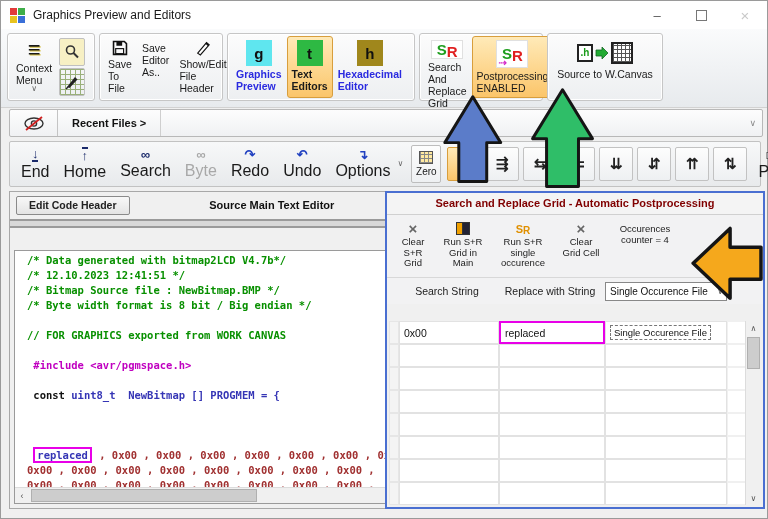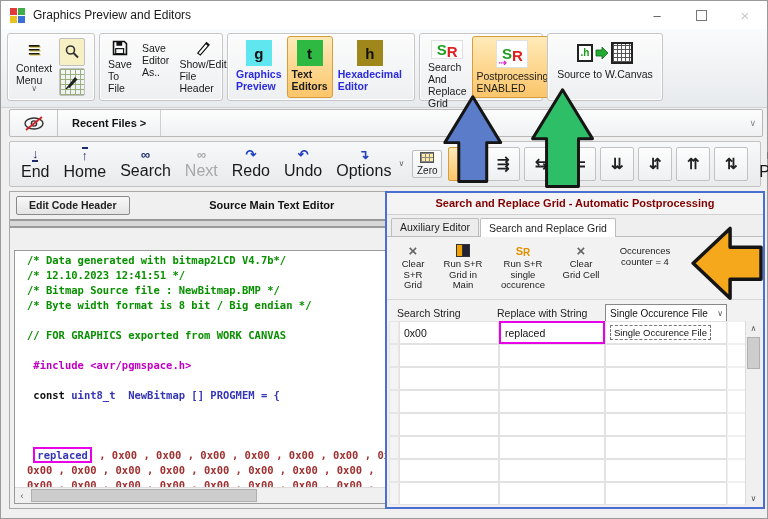--- a/index.html
+++ b/index.html
@@ -48,21 +48,21 @@
   .rf-chev{font-size:9px;color:#888;margin-right:6px;}
 
   
   .tb2{position:absolute;left:8px;top:140px;width:752px;height:46px;border:1px solid #c2c2c2;border-radius:2px;background:linear-gradient(#f7f8f9,#e8eaec);display:flex;align-items:center;padding:0 4px;box-sizing:border-box;}
   .nav-btn{border:1px solid transparent;background:transparent;height:38px;display:flex;flex-direction:column;align-items:center;justify-content:center;padding:1px 6px;font-family:inherit;}
   .nav-ic{font-size:13px;line-height:13px;color:#1a2a6a;font-weight:bold;}
   .nav-ic.blue{color:#2040c0;}
   .nav-ic.end{border-bottom:2px solid #1a2a6a;} .nav-ic.home{border-top:2px solid #1a2a6a;}
   .nav-lb{font-size:16px;color:#1a1a1a;margin-top:1px;}
   .nav-btn.disabled .nav-ic,.nav-btn.disabled .nav-lb{color:#a8a8a8;border-color:#a8a8a8;}
-  .zero-btn{border:1px solid #bdbdbd;background:linear-gradient(#fdfdfd,#eef0f2);border-radius:2px;height:28px;width:30px;display:flex;flex-direction:column;align-items:center;justify-content:space-between;margin:0 4px 0 8px;font-family:inherit;}
+  .zero-btn{border:1px solid #bdbdbd;background:linear-gradient(#fdfdfd,#eef0f2);border-radius:2px;height:38px;width:30px;display:flex;flex-direction:column;align-items:center;justify-content:center;margin:0 4px 0 8px;font-family:inherit;}
   .zero-ic{width:12px;height:11px;border:1px solid #555;background-image:repeating-linear-gradient(0deg,#888 0 1px,transparent 1px 4px),repeating-linear-gradient(90deg,#888 0 1px,transparent 1px 4px);background-color:#ffe9a0;}
   .zero-lb{font-size:10px;color:#1a1a1a;margin-top:2px;}
   .sp-btn{border:1px solid #c2c2c2;background:linear-gradient(#fdfdfd,#eef0f2);border-radius:2px;height:34px;width:34px;margin:0 2px;display:flex;align-items:center;justify-content:center;font-size:15px;font-weight:bold;color:#222;font-family:inherit;}
   .sp-btn.sel{background:linear-gradient(#ffeab8,#fbc56a);border-color:#d89e3c;}
   .print-btn{border:1px solid transparent;background:transparent;height:38px;display:flex;flex-direction:column;align-items:center;justify-content:center;padding:1px 4px;margin-left:4px;font-family:inherit;}
 
   
   .lpanel{position:absolute;left:8px;top:190px;width:436px;height:318px;border:1px solid #a8a8a8;background:#f0f0f0;box-sizing:border-box;}
   .lp-head{height:26px;display:flex;align-items:center;}
   .ech-btn{margin-left:6px;height:19px;border:1px solid #8a8a8a;background:linear-gradient(#f8f8f8,#e4e4e4);border-radius:2px;font-size:10.5px;font-weight:bold;color:#222;padding:0 12px;font-family:inherit;}
@@ -92,21 +92,21 @@
   .rp-btn{border:1px solid transparent;background:transparent;display:flex;flex-direction:column;align-items:center;padding:1px 2px;font-family:inherit;}
   .rp-ic{height:15px;display:flex;align-items:center;justify-content:center;}
   .x-ic{font-size:15px;font-weight:bold;color:#666;line-height:13px;}
   .gr-l{width:5px;height:11px;background:#f0a000;border:1px solid #333;border-right:none;display:inline-block;}
   .gr-r{width:6px;height:11px;background:#223;border:1px solid #333;display:inline-block;}
   .sr-small{font-weight:bold;font-size:11px;color:#e09000;}
   .sr-small .r2{font-size:10px;margin-top:3px;display:inline-block;color:#e09000;}
   .rp-lb{font-size:9.5px;color:#222;text-align:center;line-height:1.12;white-space:pre-line;margin-top:1px;}
   .rp-counter{font-size:9.5px;color:#222;text-align:center;width:72px;line-height:1.2;margin-top:4px;}
   .grid-head{display:flex;align-items:center;height:26px;background:#f2f2f3;padding-left:10px;}
-  .gh-l{font-size:10.5px;color:#222;}
+  .gh-l{font-size:10.5px;color:#222;text-align:center;}
   .gh-l.c1{width:100px;} .gh-l.c2{width:106px;}
   .dropdown{width:122px;height:19px;border:1px solid #888;background:#fff;display:flex;align-items:center;font-size:10px;color:#111;padding-left:4px;box-sizing:border-box;margin-left:2px;}
   .dropdown .chev{margin-left:auto;font-size:8px;color:#555;padding-right:3px;}
   .grid-body{position:absolute;left:2px;right:2px;top:128px;bottom:2px;background:#fbfbfb;overflow:hidden;}
   .g-row{display:flex;height:23px;}
   .g-gutter{width:10px;background:#f4f4f4;border:1px solid #e6e6e6;box-sizing:border-box;}
   .g-cell{border:1px solid #e2e2e2;background:#fff;box-sizing:border-box;font-size:10.5px;color:#111;display:flex;align-items:center;padding-left:4px;}
   .g-cell.c1{width:100px;} .g-cell.c2{width:106px;} .g-cell.c3{width:122px;}
   .g-cell.annot{border:2px solid #e800e8;}
   .mode-box{border:1px dashed #777;font-size:9.5px;padding:1px 3px;color:#111;}
@@ -266,21 +266,21 @@
         <button class="nav-btn">
           <span class="nav-ic home">↑</span>
           <span class="nav-lb">Home</span>
         </button>
         <button class="nav-btn">
           <span class="nav-ic ">∞</span>
           <span class="nav-lb">Search</span>
         </button>
         <button class="nav-btn disabled">
           <span class="nav-ic ">∞</span>
-          <span class="nav-lb">Next</span>
+          <span class="nav-lb">Byte</span>
         </button>
         <button class="nav-btn">
           <span class="nav-ic blue">↷</span>
           <span class="nav-lb">Redo</span>
         </button>
         <button class="nav-btn">
           <span class="nav-ic blue">↶</span>
           <span class="nav-lb">Undo</span>
         </button>
         <button class="nav-btn">
@@ -330,24 +330,20 @@
       <div class="hscroll">
         <span class="sb-arrow">‹</span>
         <span class="thumb"></span>
         <span class="sb-arrow right">›</span>
       </div>
     </div>
   </div>
 
   <div class="rpanel">
     <div class="rp-title">Search and Replace Grid - Automatic Postprocessing</div>
-    <div class="rp-tabs" id="srgrid-tabs">
-        <div class="tab">Auxiliary Editor</div>
-        <div class="tab active">Search and Replace Grid</div>
-      </div>
     <div class="rp-toolbar">
       <button class="rp-btn" style="width:40px;">
         <span class="rp-ic x-ic">×</span>
         <span class="rp-lb">Clear
 S+R
 Grid</span>
       </button>
       <button class="rp-btn" style="width:52px;">
         <span class="rp-ic">
             <i class="gr-l"></i>

